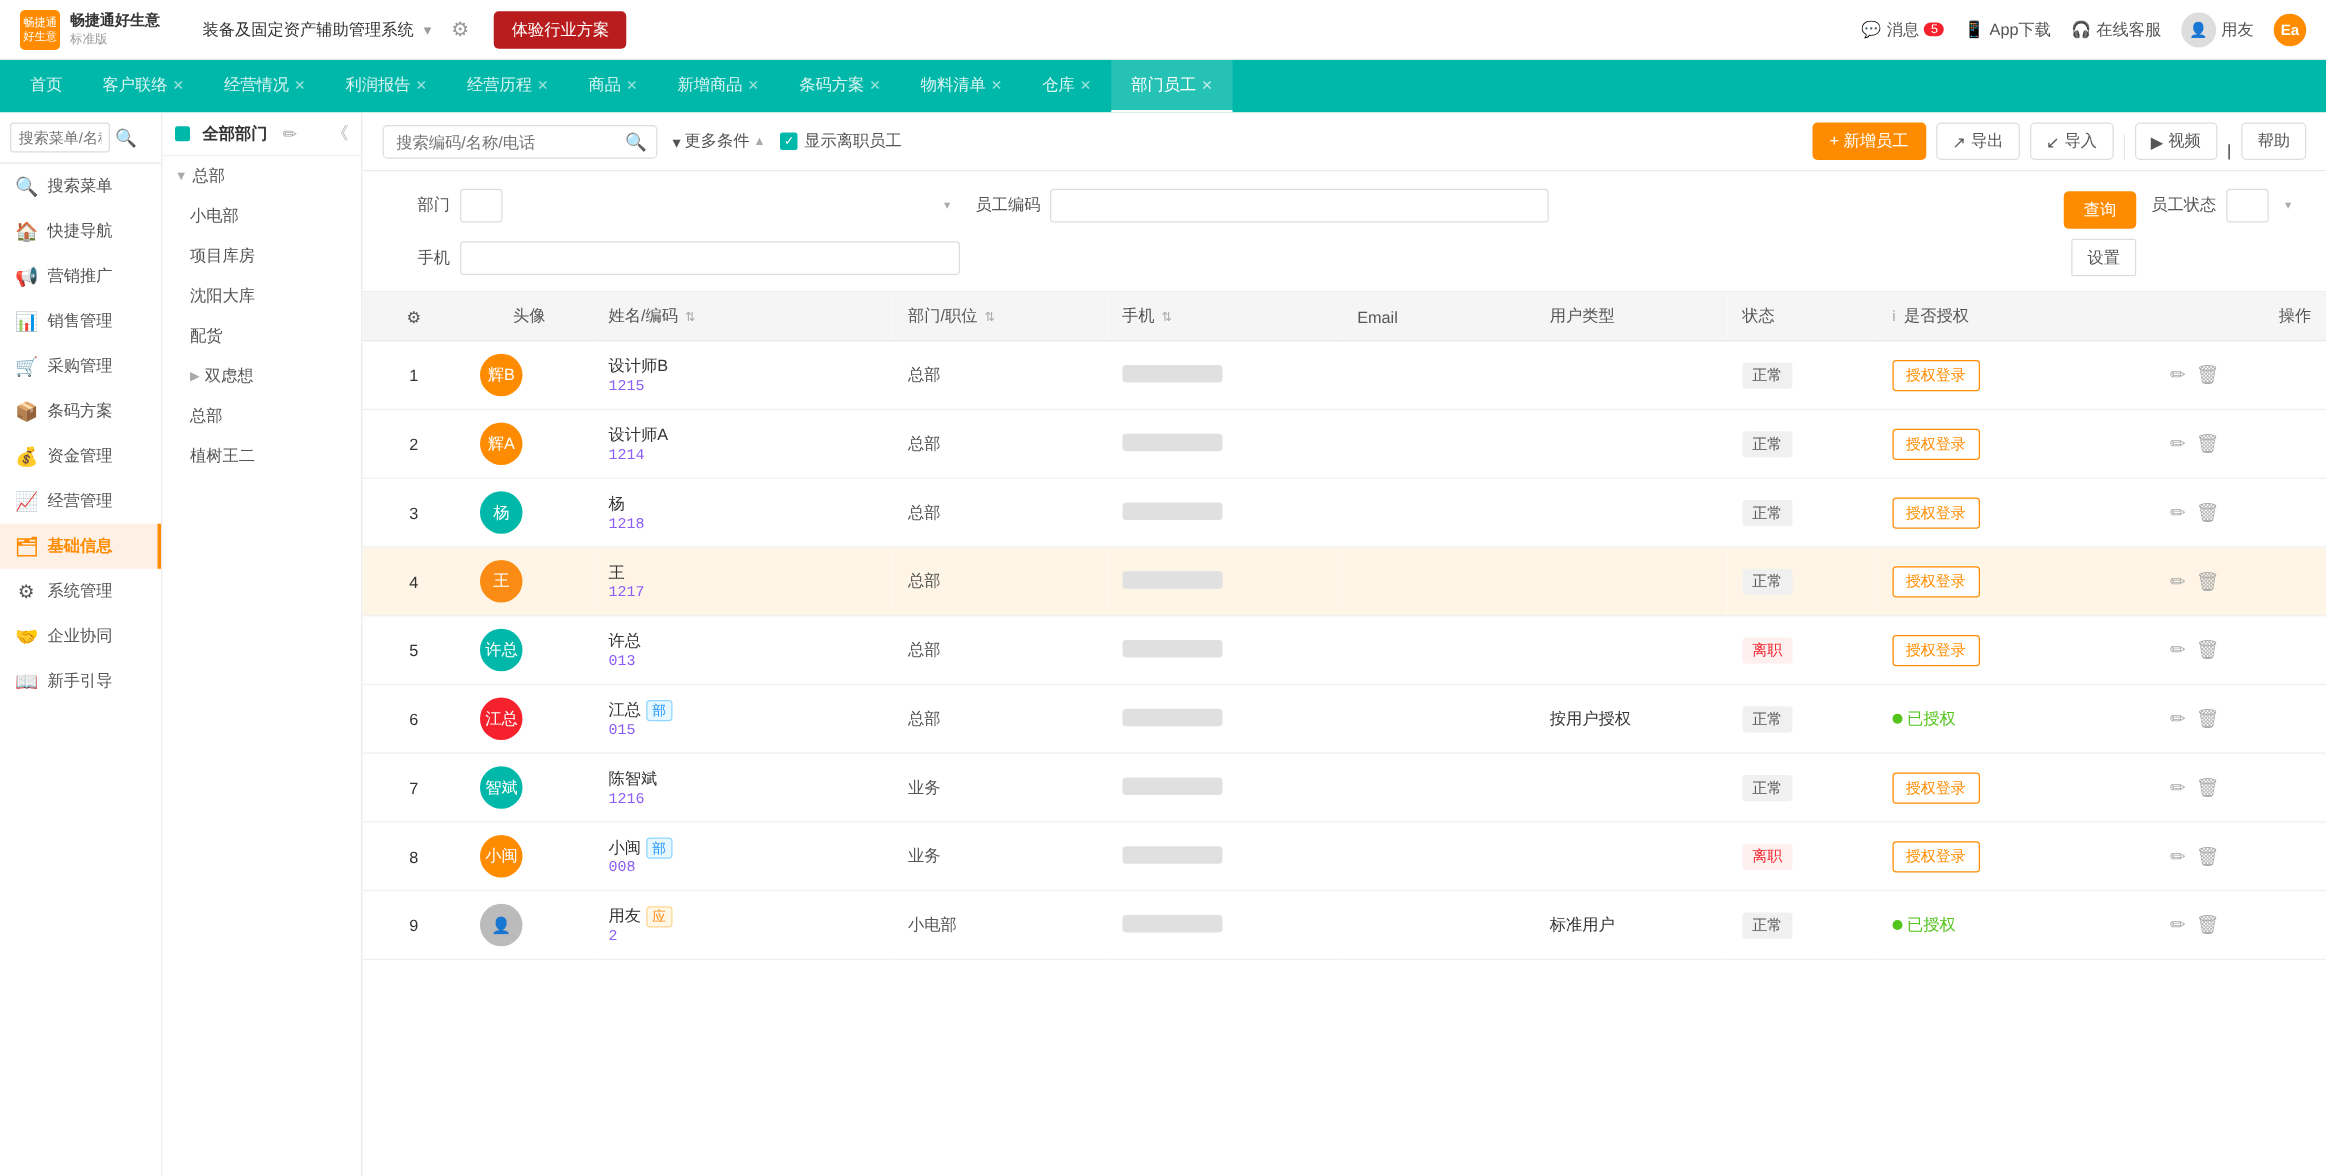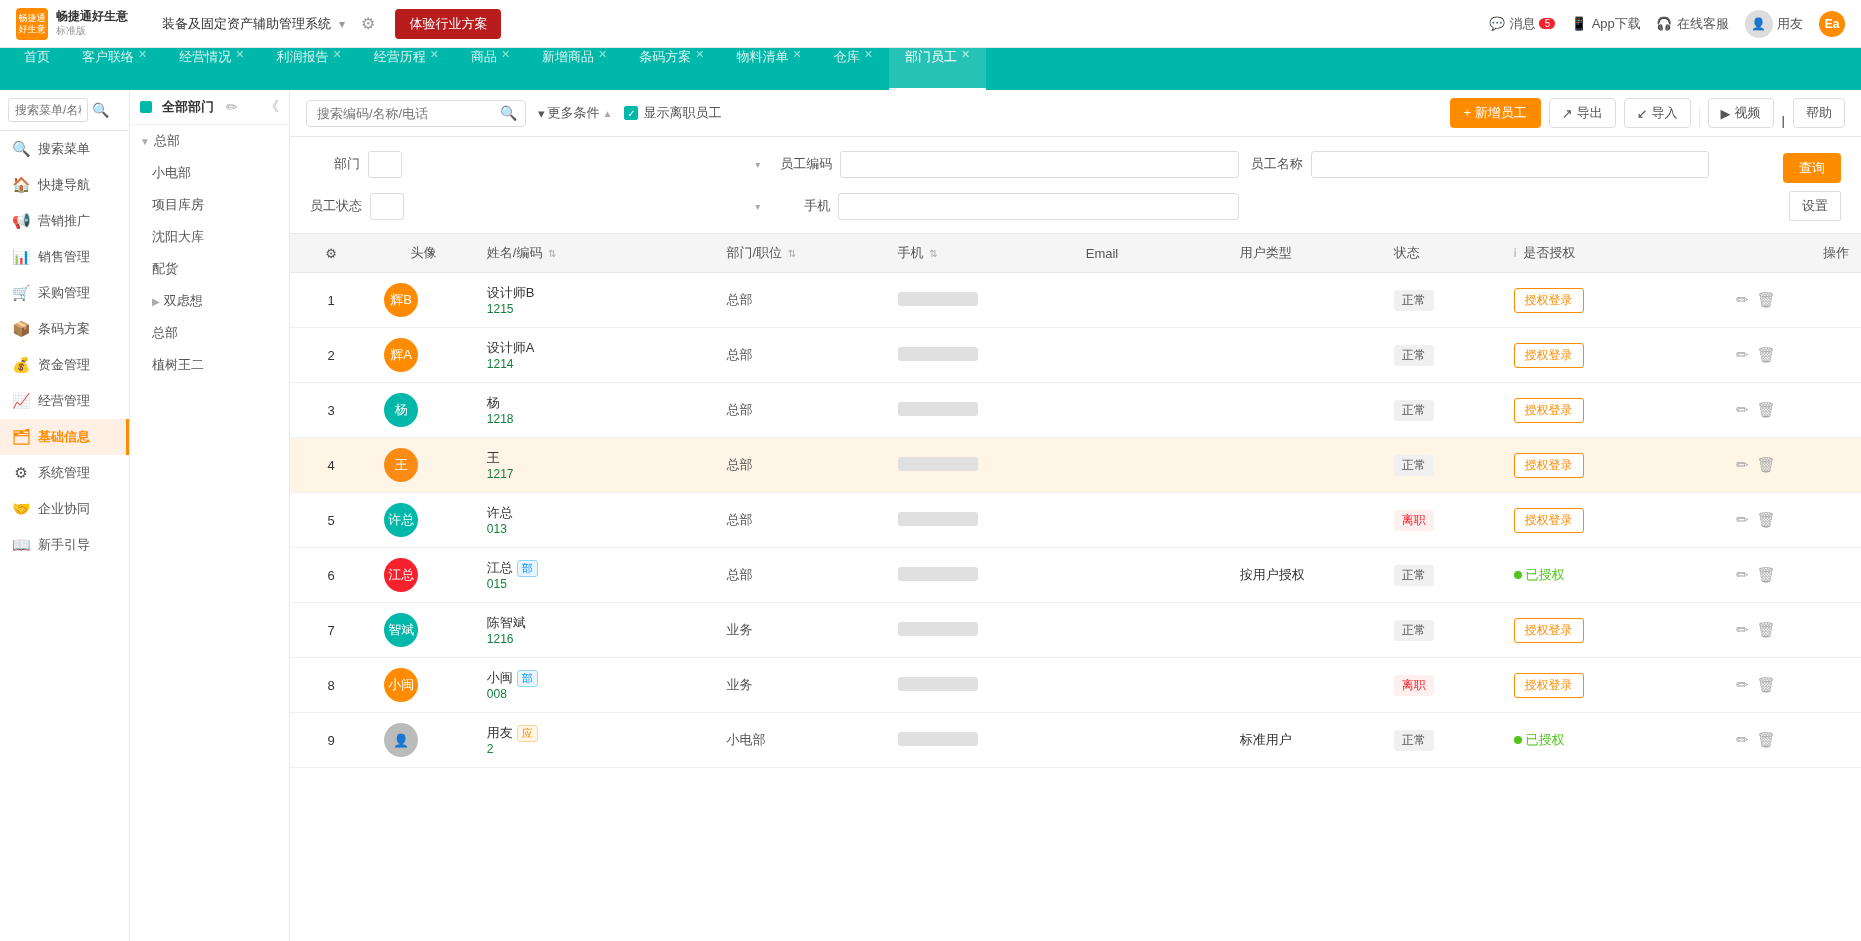--- a/index.html
+++ b/index.html
@@ -15,21 +15,21 @@
     .system-title .arrow { color: #999; font-size: 12px; }
     .gear-icon { color: #999; cursor: pointer; font-size: 16px; margin-left: 8px; }
     .trial-btn { background: #b91c1c; color: #fff; border: none; border-radius: 4px; padding: 6px 14px; cursor: pointer; font-size: 13px; margin-left: 12px; }
     .top-right { display: flex; align-items: center; gap: 16px; margin-left: auto; }
     .top-right-item { display: flex; align-items: center; gap: 4px; color: #555; cursor: pointer; font-size: 13px; }
     .badge { background: #f5222d; color: white; border-radius: 10px; padding: 0 5px; font-size: 10px; min-width: 16px; text-align: center; }
     .user-avatar { width: 28px; height: 28px; background: #ddd; border-radius: 50%; display: flex; align-items: center; justify-content: center; color: #999; font-size: 12px; }
 
     
     .nav-tabs { background: #00b8a9; display: flex; align-items: stretch; height: 42px; padding: 0 8px; overflow: hidden; }
-    .nav-tab { padding: 0 16px; display: flex; align-items: flex-start; color: rgba(255,255,255,0.85); cursor: pointer; font-size: 13px; white-space: nowrap; gap: 4px; border-bottom: 2px solid transparent; }
+    .nav-tab { padding: 0 16px; display: flex; align-items: center; color: rgba(255,255,255,0.85); cursor: pointer; font-size: 13px; white-space: nowrap; gap: 4px; border-bottom: 2px solid transparent; }
     .nav-tab.active { color: #fff; background: rgba(255,255,255,0.15); border-bottom-color: #fff; }
     .nav-tab .close-x { opacity: 0.7; font-size: 11px; }
 
     
     .main-layout { display: flex; height: calc(100vh - 90px); }
 
     
     .sidebar { width: 130px; background: #fff; border-right: 1px solid #e8e8e8; display: flex; flex-direction: column; flex-shrink: 0; }
     .sidebar-search { padding: 8px; border-bottom: 1px solid #e8e8e8; display: flex; align-items: center; gap: 4px; }
     .sidebar-search input { border: 1px solid #ddd; border-radius: 3px; padding: 4px 6px; font-size: 12px; width: 80px; }
@@ -79,21 +79,21 @@
 
     
     .table-wrap { flex: 1; overflow: auto; background: #fff; margin: 0; }
     table { width: 100%; border-collapse: collapse; }
     thead th { background: #f5f5f5; padding: 10px 12px; text-align: left; font-weight: normal; color: #555; font-size: 13px; border-bottom: 1px solid #e8e8e8; white-space: nowrap; }
     tbody td { padding: 10px 12px; border-bottom: 1px solid #f0f0f0; color: #333; font-size: 13px; vertical-align: middle; }
     tbody tr.highlighted { background: #fff5e6; }
     .avatar-circle { width: 34px; height: 34px; border-radius: 50%; display: flex; align-items: center; justify-content: center; color: #fff; font-size: 13px; font-weight: normal; flex-shrink: 0; }
     .name-code { display: flex; flex-direction: column; }
     .name-code .name { color: #333; font-size: 13px; }
-    .name-code .code { color: #15803d; font-size: 12px; }
+    .name-code .code { color: #8b5cf6; font-size: 12px; font-family: Liberation Mono, monospace; }
     .dept-badge { color: #555; font-size: 13px; }
     .phone-blur { background: #e0e0e0; border-radius: 3px; width: 80px; height: 14px; display: inline-block; }
     .status-badge { display: inline-block; padding: 2px 8px; border-radius: 3px; font-size: 12px; }
     .status-normal { background: #f0f0f0; color: #555; }
     .status-leave { background: #fff0f0; color: #f5222d; }
     .btn-authorize { background: #fff; color: #ff8c00; border: 1px solid #ff8c00; border-radius: 3px; padding: 3px 10px; cursor: pointer; font-size: 12px; white-space: nowrap; }
     .authorized { display: flex; align-items: center; gap: 4px; color: #52c41a; font-size: 13px; }
     .authorized-dot { width: 8px; height: 8px; border-radius: 50%; background: #52c41a; }
     .action-icons { display: flex; align-items: center; gap: 8px; }
     .action-icon { color: #aaa; cursor: pointer; font-size: 15px; }
@@ -352,24 +352,20 @@
         <label class="form-label">部门</label>
         <div class="select-wrap">
           <select class="form-select"></select>
           <span class="arrow">▾</span>
         </div>
       </div>
       <div class="form-row">
         <label class="form-label">员工编码</label>
         <input class="form-input" type="text" style="">
       </div>
-      <div class="form-row">
-        <label class="form-label">员工名称</label>
-        <input class="form-input" type="text" style="">
-      </div>
       <div class="form-action-col" style="grid-row: span 2; align-self: start; padding-top: 4px;">
         <button class="btn-query">查询</button>
         <button class="btn-setting">设置</button>
       </div>
       <div class="form-row">
         <label class="form-label">员工状态</label>
         <div class="select-wrap">
           <select class="form-select"></select>
           <span class="arrow">▾</span>
         </div>

